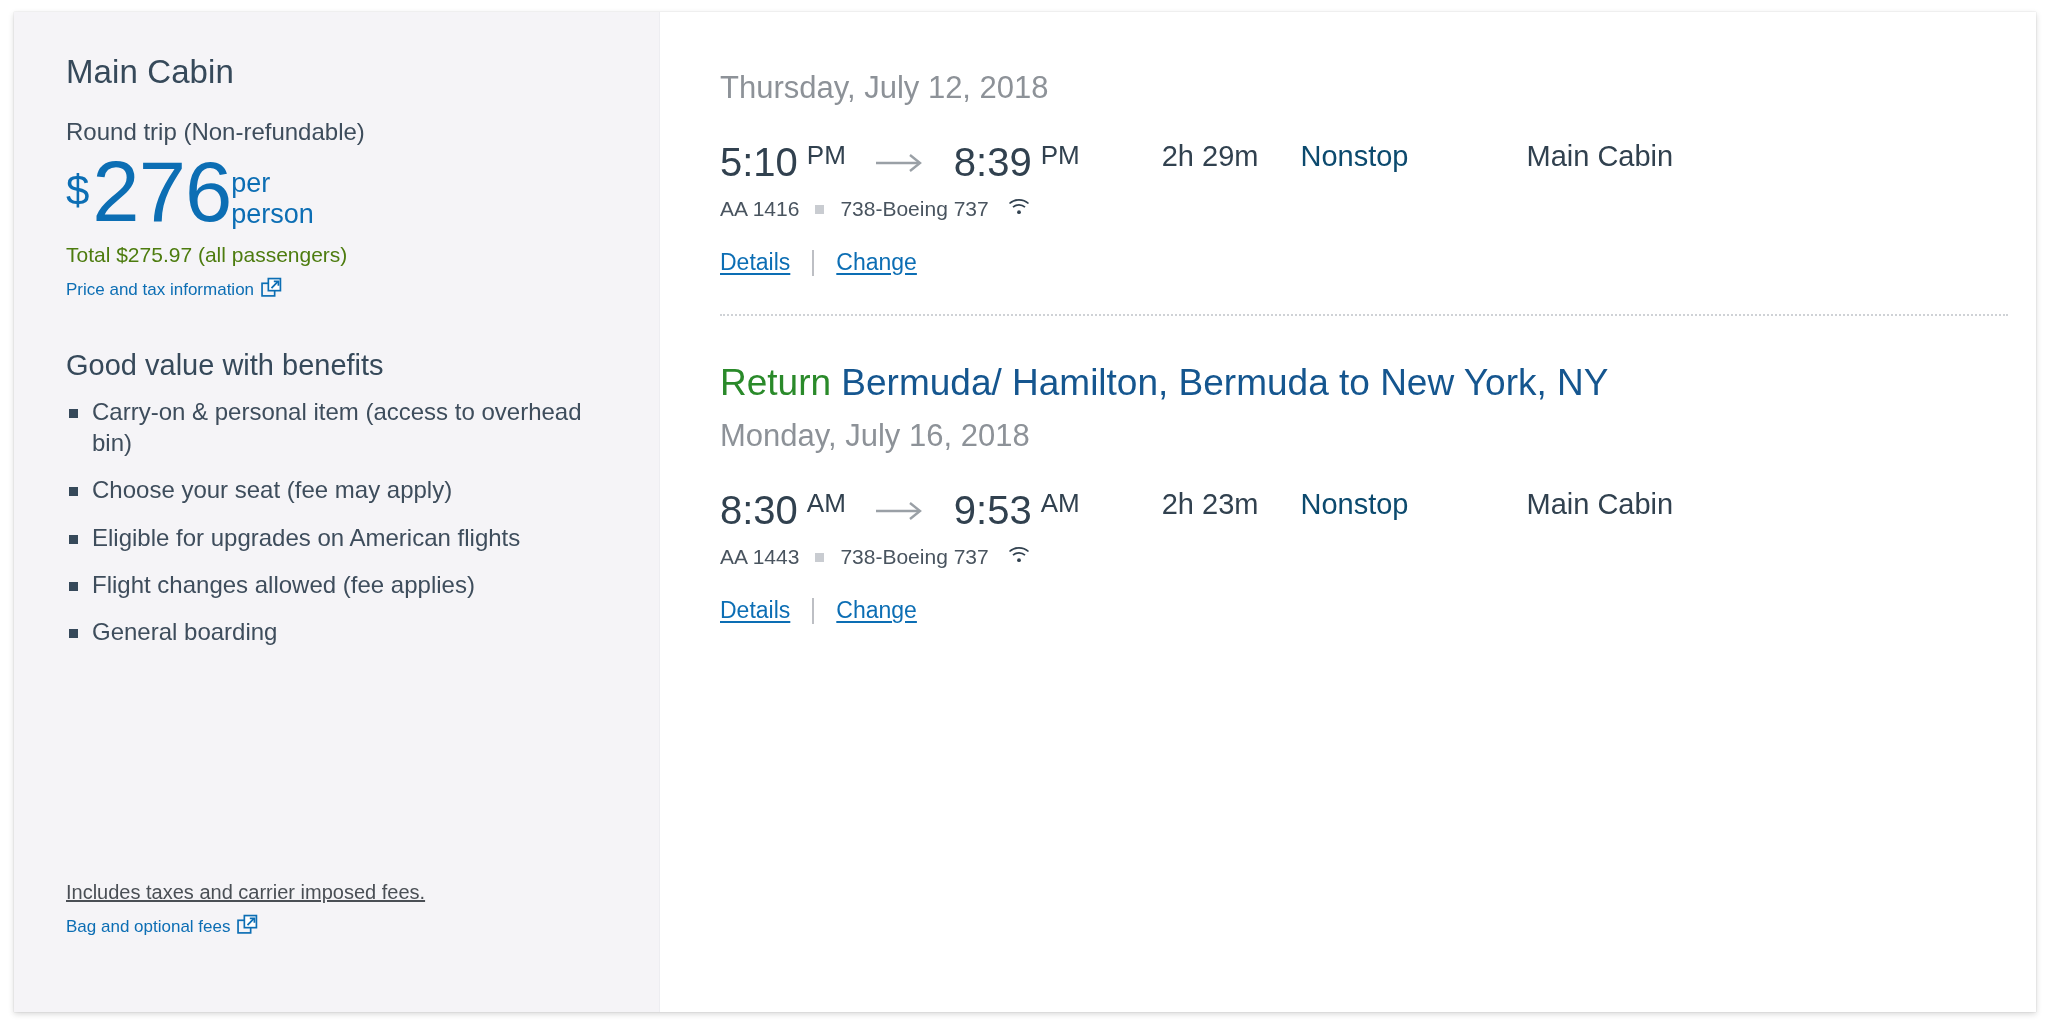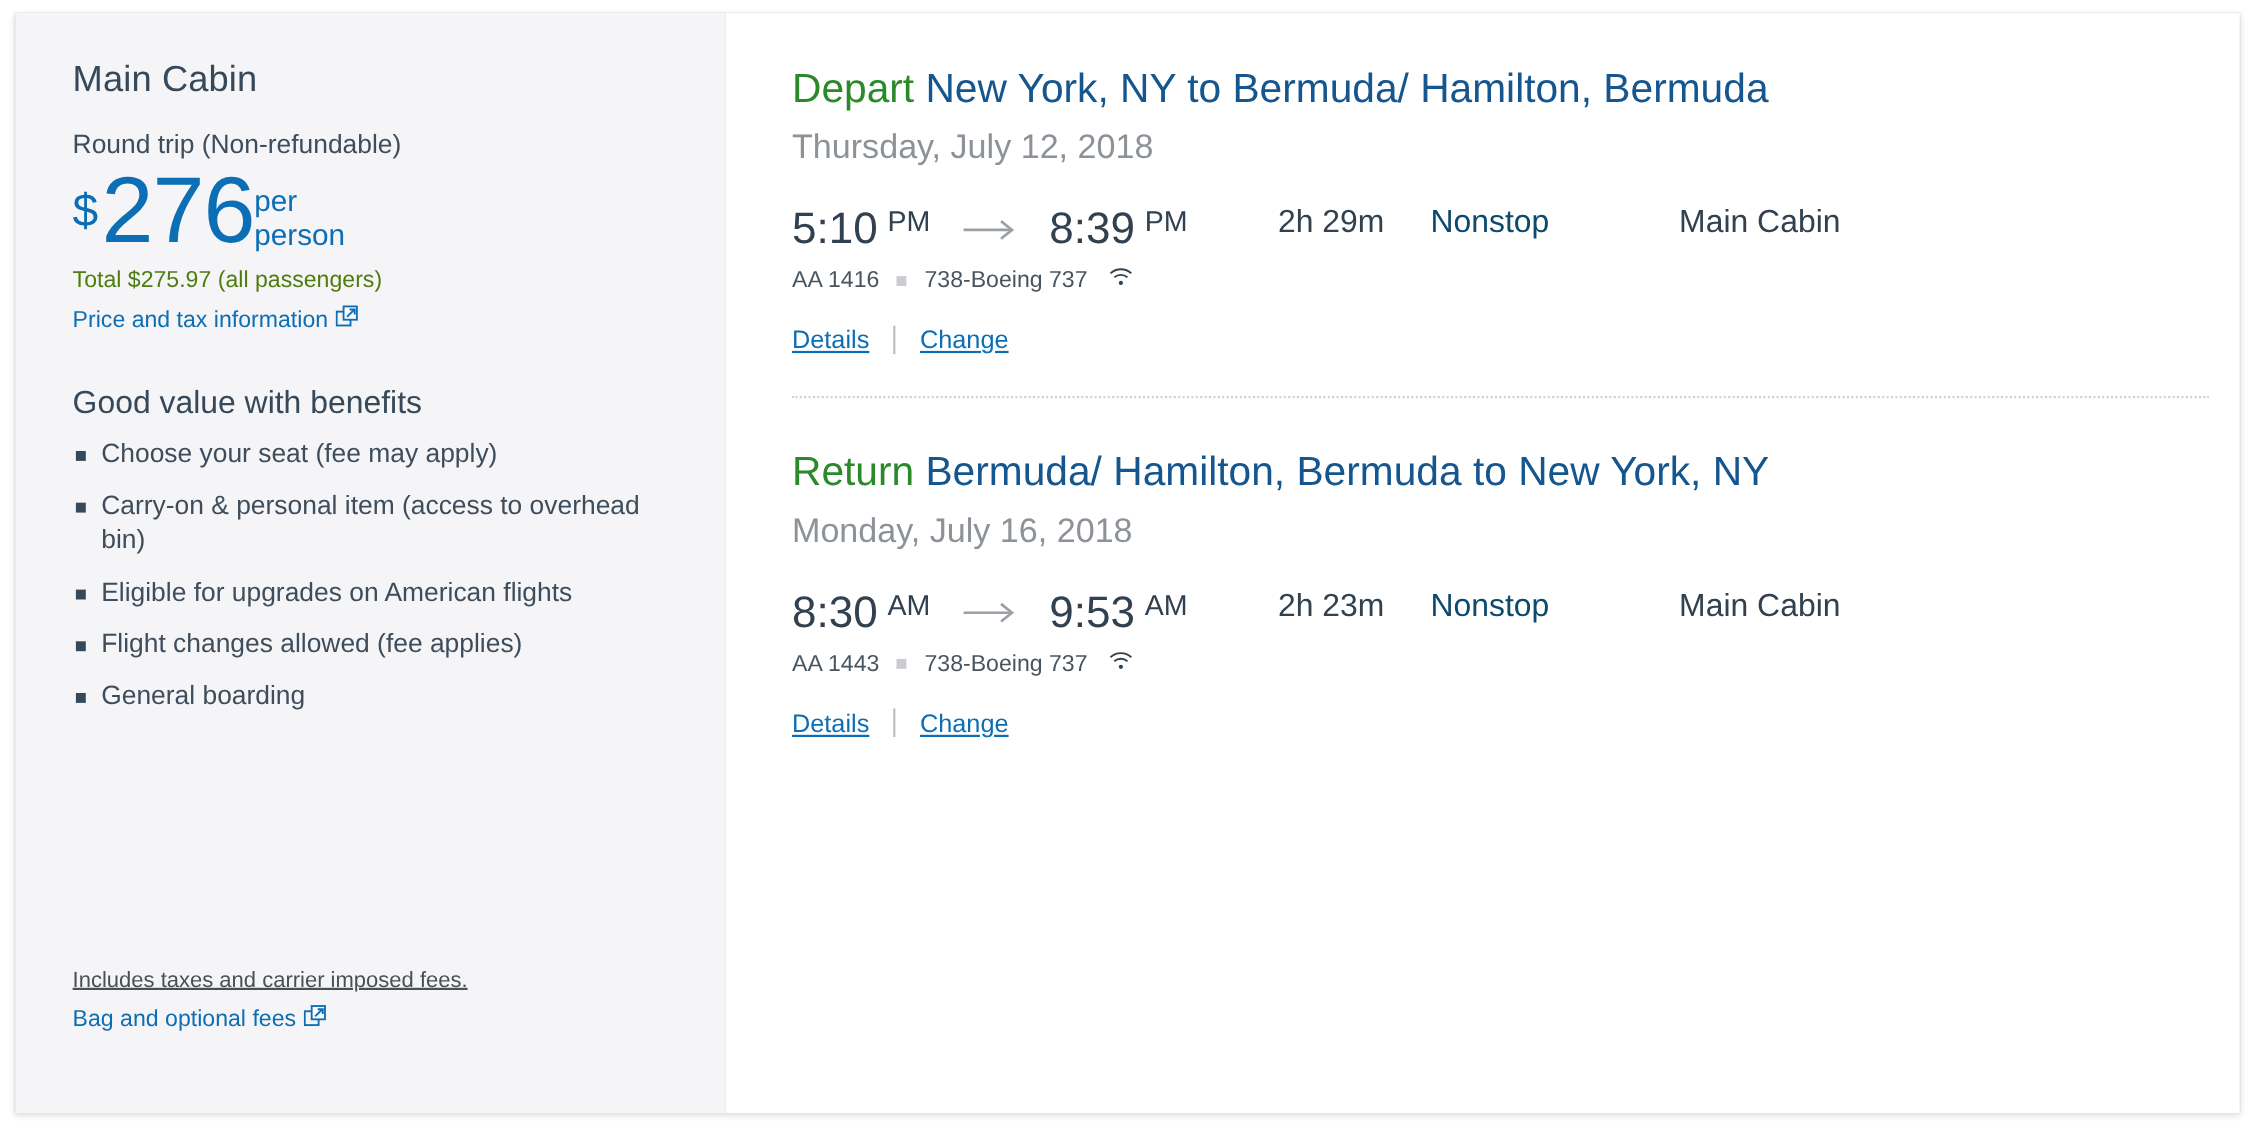--- a/index.html
+++ b/index.html
@@ -90,21 +90,21 @@
 
   .total-line {
     margin-top: 10px;
     font-size: 21px;
     color: #4d7c0f;
   }
 
   .link {
     color: #0c6eb4;
     text-decoration: none;
-    font-size: 21px;
+    font-size: 17px;
     display: inline-flex;
     align-items: center;
     gap: 7px;
   }
   .link-row { margin-top: 10px; }
   .ext-icon { display: inline-block; vertical-align: middle; }
 
   .benefits-title {
     margin-top: 46px;
     font-size: 29px;
@@ -291,22 +291,22 @@
                 <path d="M10 10.5 L16 4.5" stroke="#0c6eb4" stroke-width="1.7" fill="none"></path>
                 <path d="M12.2 4.2 L16.6 4.2 L16.6 8.4" fill="none" stroke="#0c6eb4" stroke-width="1.7"></path>
               </svg>
             </span>
           </a>
         </div>
 
         <div class="benefits-title">Good value with benefits</div>
 
         <ul class="benefits">
+          <li>Carry-on &amp; personal item (access to overhead bin)</li>
           <li>Choose your seat (fee may apply)</li>
-          <li>Carry-on &amp; personal item (access to overhead bin)</li>
           <li>Eligible for upgrades on American flights</li>
           <li>Flight changes allowed (fee applies)</li>
           <li>General boarding</li>
         </ul>
       </div>
 
       <div class="sb-footer">
         <div class="sb-pad">
           <div class="fineprint">Includes taxes and carrier imposed fees.</div>
           <div class="link-row">
@@ -322,24 +322,20 @@
               </span>
             </a>
           </div>
         </div>
       </div>
     </aside>
 
     <section class="main">
 
       <div>
-        <div class="seg-head">
-          <span class="seg-dir">Depart</span>
-          <span class="seg-route">New York, NY to Bermuda/ Hamilton, Bermuda</span>
-        </div>
         <div class="seg-date">Thursday, July 12, 2018</div>
 
         <div class="flight-row">
           <span class="t-time">5:10</span>
           <span class="t-mer">PM</span>
           <span class="arrow-cell">
             <svg width="52" height="24" viewBox="0 0 52 24" aria-hidden="true">
               <path d="M2 12 H44" stroke="#9aa0a6" stroke-width="2.4" fill="none"></path>
               <path d="M36 4 L46 12 L36 20" stroke="#9aa0a6" stroke-width="2.4" fill="none"></path>
             </svg>

